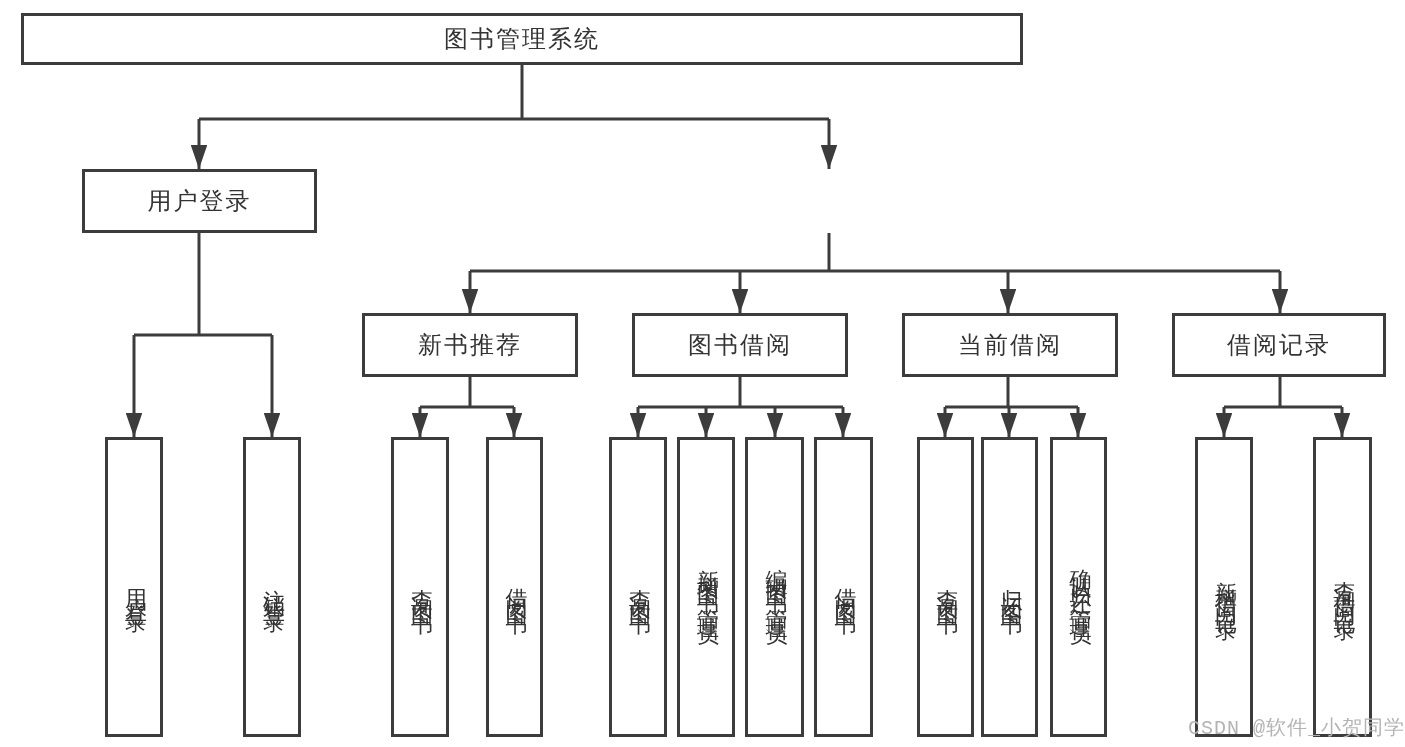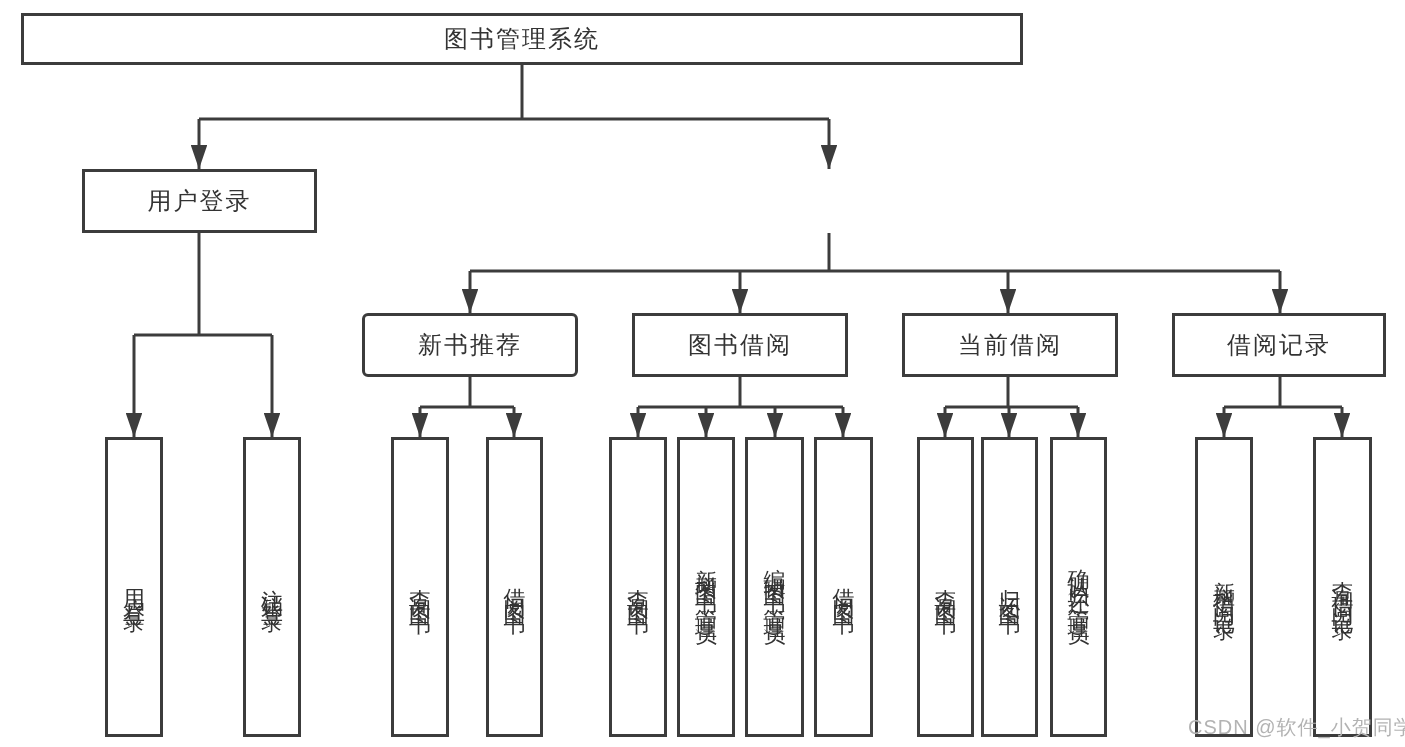--- a/index.html
+++ b/index.html
@@ -1,21 +1,21 @@
 <!DOCTYPE html>
 <html><head>
 <meta charset="utf-8">
 <style>
   html,body { margin:0; padding:0; background:#ffffff; }
   #canvas {
     position: relative;
     width: 1405px;
     height: 747px;
     background: #ffffff;
-    font-family: Liberation Sans, sans-serif;
+    font-family: Liberation Mono, monospace;
     overflow: hidden;
   }
   #wires {
     position: absolute;
     left: 0; top: 0;
     width: 1405px; height: 747px;
     pointer-events: none;
   }
   #wires line { stroke: #3c3c3c; stroke-width: 3; }
   #wires .arrowhead { fill: #3c3c3c; }
@@ -99,21 +99,21 @@
     <line x1="1280" y1="377" x2="1280" y2="407"></line>
     <line x1="1224" y1="407" x2="1342" y2="407"></line>
     <line x1="1224" y1="407" x2="1224" y2="437" marker-end="url(#arrow)"></line>
     <line x1="1342" y1="407" x2="1342" y2="437" marker-end="url(#arrow)"></line>
   </svg>
 
   <div class="node root" style="left:21px; top:13px; width:1002px; height:52px;">图书管理系统</div>
 
   <div class="node hbox" style="left:82px; top:169px; width:235px; height:64px;">用户登录</div>
 
-  <div class="node hbox" style="left:362px; top:313px; width:216px; height:64px;border-radius:6px;">新书推荐</div>
+  <div class="node hbox" style="left:362px; top:313px; width:216px; height:64px;">新书推荐</div>
   <div class="node hbox" style="left:902px; top:313px; width:216px; height:64px;">当前借阅</div>
   <div class="node hbox" style="left:632px; top:313px; width:216px; height:64px;">图书借阅</div>
   <div class="node hbox" style="left:1172px; top:313px; width:214px; height:64px;">借阅记录</div>
 
   <div class="node vbox" style="left:105px; top:437px; width:58px; height:300px;">
     <span class="vtext">用户登录</span>
   </div>
   <div class="node vbox" style="left:243px; top:437px; width:58px; height:300px;">
     <span class="vtext">注销登录</span>
   </div>

